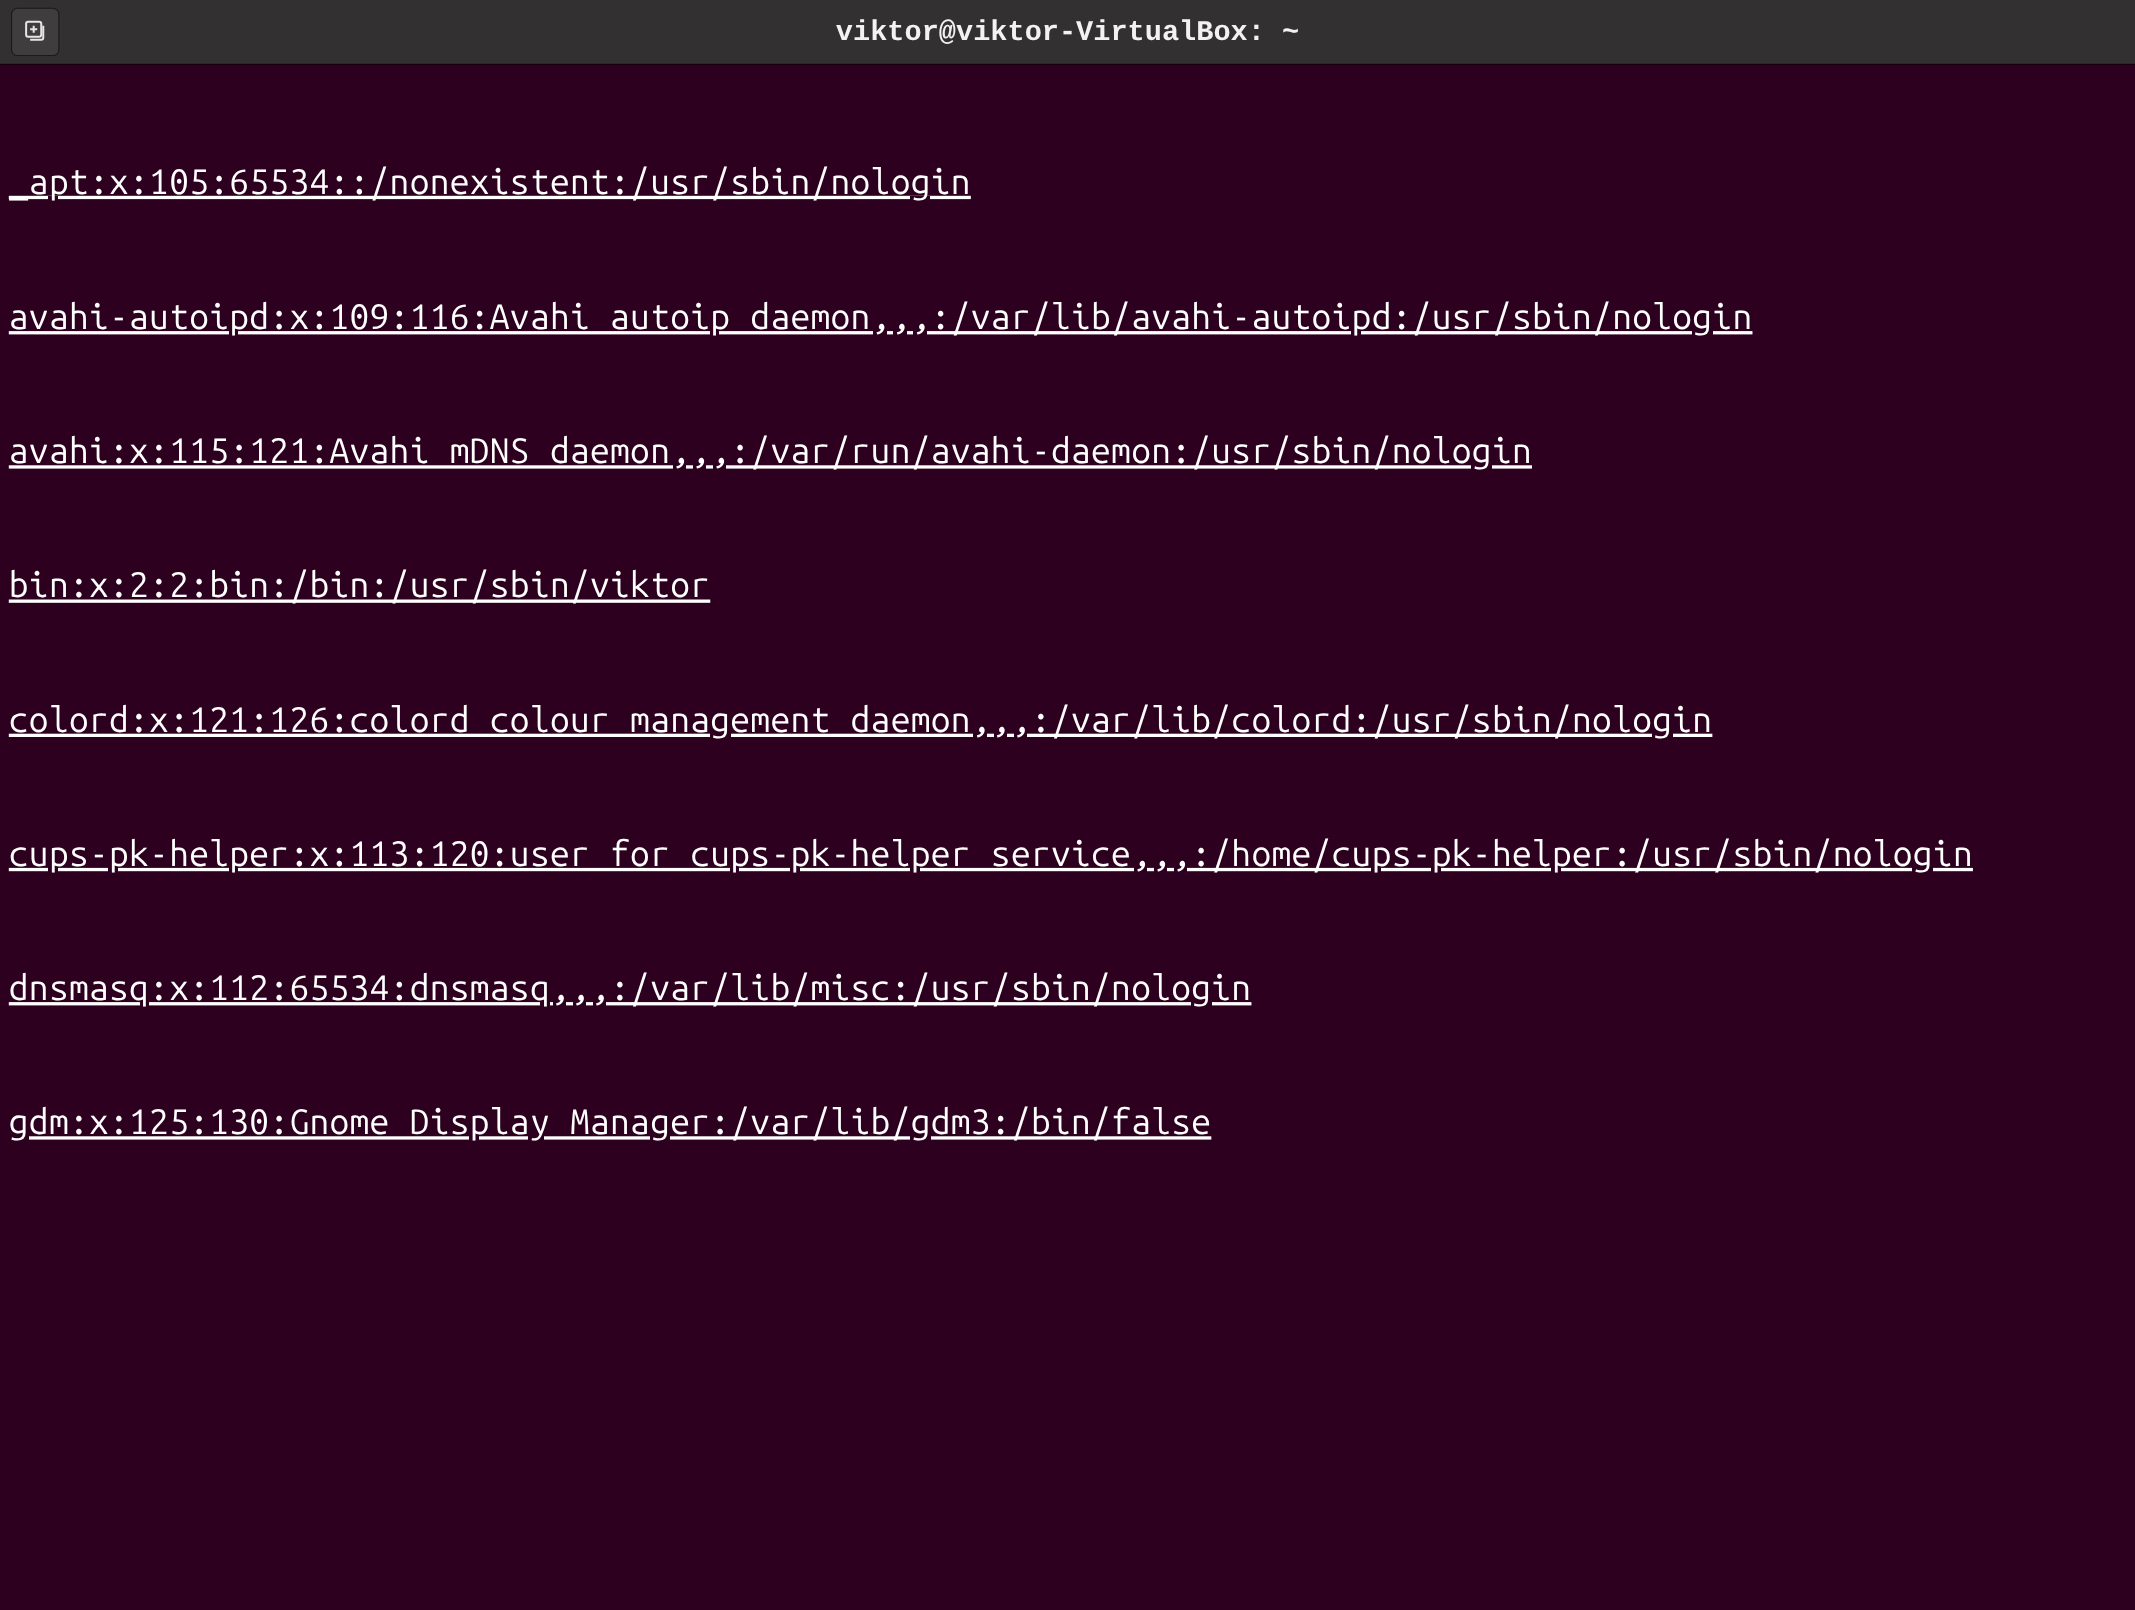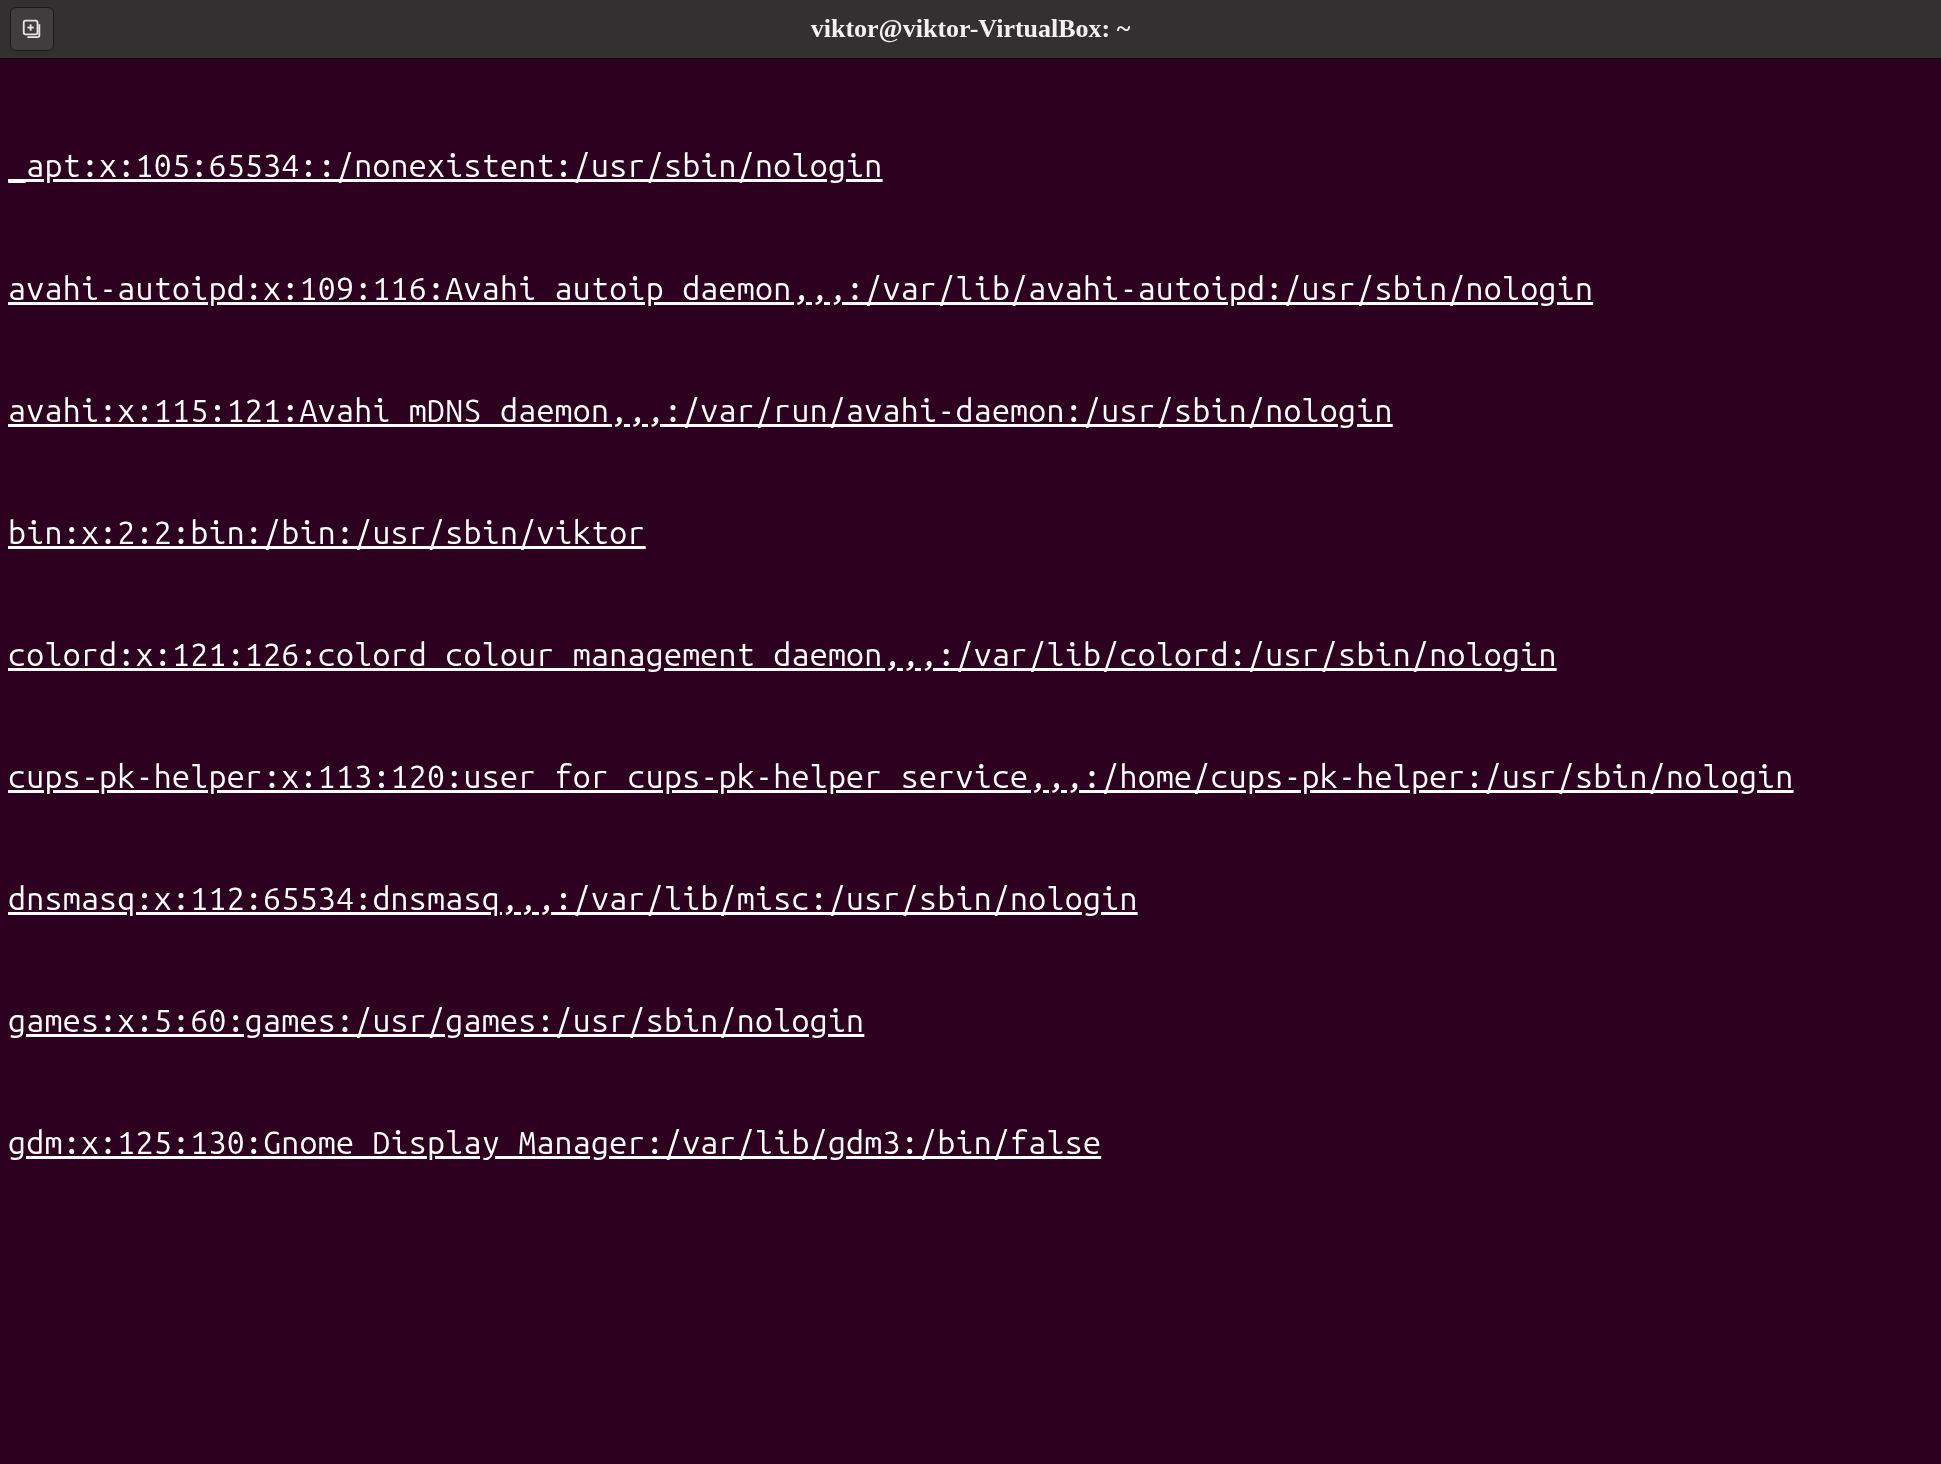--- a/index.html
+++ b/index.html
@@ -37,21 +37,21 @@
     height: 22px;
     stroke: #e6e6e6;
     fill: none;
     stroke-width: 2;
   }
   .title-text {
     position: absolute;
     left: 50%;
     transform: translateX(-50%);
     color: #f2f2f2;
-    font-family: Liberation Serif, serif;
+    font-family: Liberation Mono, monospace;
     font-weight: 700;
     font-size: 26px;
     white-space: nowrap;
   }
   .terminal {
     padding: 6px 8px 0 8px;
     color: #ffffff;
     font-size: 32px;
     line-height: 40.7px;
     letter-spacing: 0.3px;
@@ -80,21 +80,20 @@
 </div>
 
 <div class="terminal">
   <span class="line">_apt:x:105:65534::/nonexistent:/usr/sbin/nologin</span>
   <span class="line">avahi-autoipd:x:109:116:Avahi autoip daemon,,,:/var/lib/avahi-autoipd:/usr/sbin/nologin</span>
   <span class="line">avahi:x:115:121:Avahi mDNS daemon,,,:/var/run/avahi-daemon:/usr/sbin/nologin</span>
   <span class="line">bin:x:2:2:bin:/bin:/usr/sbin/viktor</span>
   <span class="line">colord:x:121:126:colord colour management daemon,,,:/var/lib/colord:/usr/sbin/nologin</span>
   <span class="line">cups-pk-helper:x:113:120:user for cups-pk-helper service,,,:/home/cups-pk-helper:/usr/sbin/nologin</span>
   <span class="line">dnsmasq:x:112:65534:dnsmasq,,,:/var/lib/misc:/usr/sbin/nologin</span>
-  <span class="line">games:x:5:60:games:/usr/games:/usr/sbin/nologin</span>
   <span class="line">gdm:x:125:130:Gnome Display Manager:/var/lib/gdm3:/bin/false</span>
   
   
   
   
   
   
   
   
   

